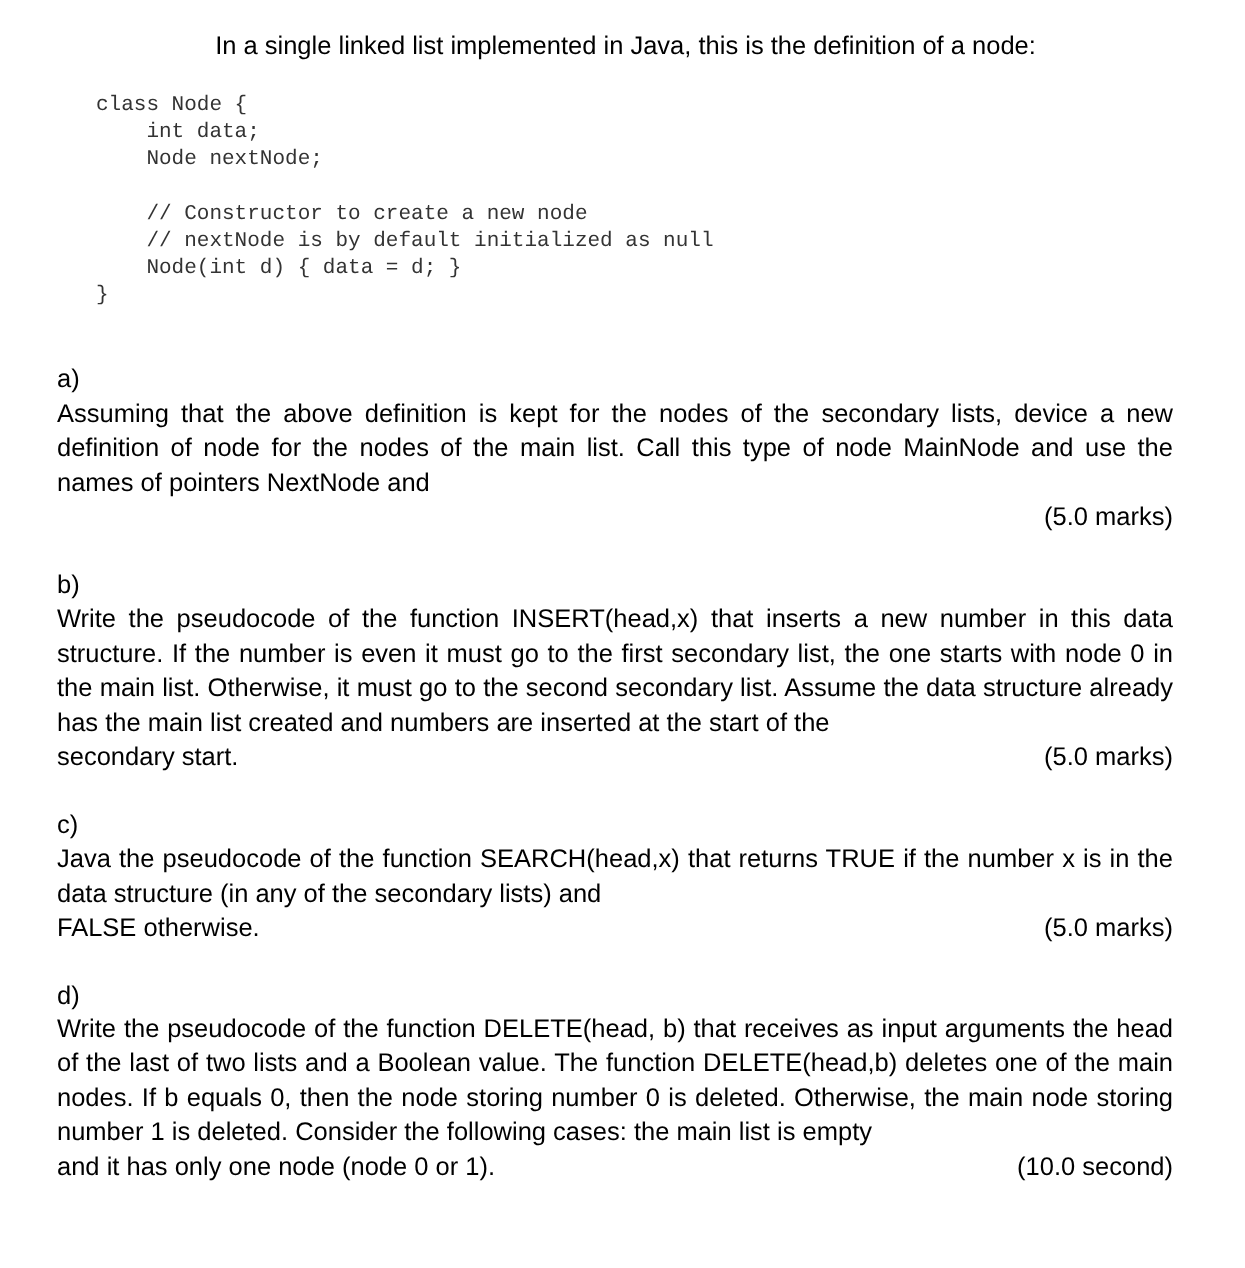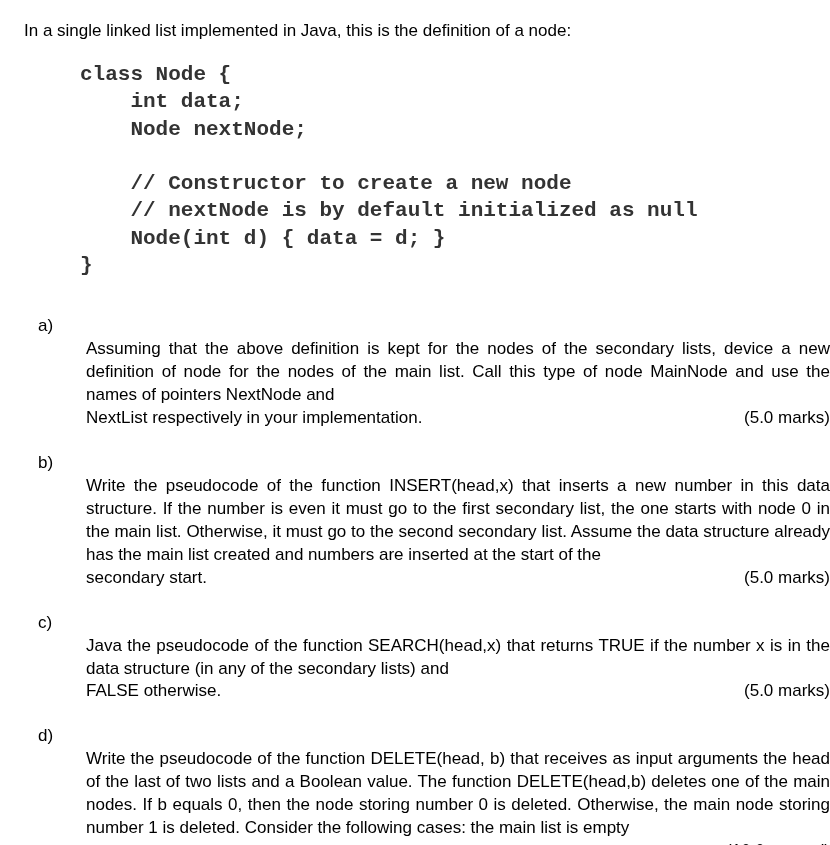--- a/index.html
+++ b/index.html
@@ -11,47 +11,46 @@
       font-family: Verdana, Geneva, sans-serif;
       font-size: 17px;
       color: #000;
       background: #fff;
       width: 830px;
       padding: 20px 20px 20px 24px;
       line-height: 1.35;
     }
     .intro {
       margin-bottom: 18px;
+      text-align: center;
     }
     .code-block {
       font-family: "Courier New", Courier, monospace;
-      font-size: 21px;
+      font-size: 14px;
       white-space: pre;
-      margin-left: 56px;
+      margin-left: 40px;
       margin-bottom: 36px;
       line-height: 1.3;
       color: #333;
-      font-weight: bold;
     }
     .question {
       margin-left: 14px;
       margin-bottom: 22px;
       text-align: justify;
     }
     .question-label {
       display: inline-block;
       width: 24px;
       vertical-align: top;
     }
     .question-body {
       display: inline-block;
       width: calc(100% - 28px);
       vertical-align: top;
       text-align: justify;
-      margin-left: 48px;
     }
     .marks {
       font-weight: normal;
       float: right;
     }
     .last-line {
       overflow: hidden;
     }
     .text-inline {
       
@@ -70,21 +69,20 @@
     // nextNode is by default initialized as null
     Node(int d) { data = d; }
 }</pre>
 
 <div class="question">
   <span class="question-label">a)</span>
   <span class="question-body">
     <span>Assuming that the above definition is kept for the nodes of the secondary lists, device a new definition of node for the nodes of the main list. Call this type of node MainNode and use the names of pointers NextNode and</span>
     <span class="last-line text-inline" style="display:block;">
       <span class="marks">(5.0 marks)</span>
-      <span>NextList respectively in your implementation.</span>
     </span>
   </span>
 </div>
 
 <div class="question">
   <span class="question-label">b)</span>
   <span class="question-body">
     <span>Write the pseudocode of the function INSERT(head,x) that inserts a new number in this data structure. If the number is even it must go to the first secondary list, the one starts with node 0 in the main list. Otherwise, it must go to the second secondary list. Assume the data structure already has the main list created and numbers are inserted at the start of the</span>
     <span class="last-line text-inline" style="display:block;">
       <span class="marks">(5.0 marks)</span>
@@ -103,15 +101,16 @@
     </span>
   </span>
 </div>
 
 <div class="question">
   <span class="question-label">d)</span>
   <span class="question-body">
     <span>Write the pseudocode of the function DELETE(head, b) that receives as input arguments the head of the last of two lists and a Boolean value. The function DELETE(head,b) deletes one of the main nodes. If b equals 0, then the node storing number 0 is deleted. Otherwise, the main node storing number 1 is deleted. Consider the following cases: the main list is empty</span>
     <span class="last-line text-inline" style="display:block;">
       <span class="marks">(10.0 second)</span>
+      <span>and it has only one node (node 0 or 1).</span>
     </span>
   </span>
 </div>
 
 </body></html>

